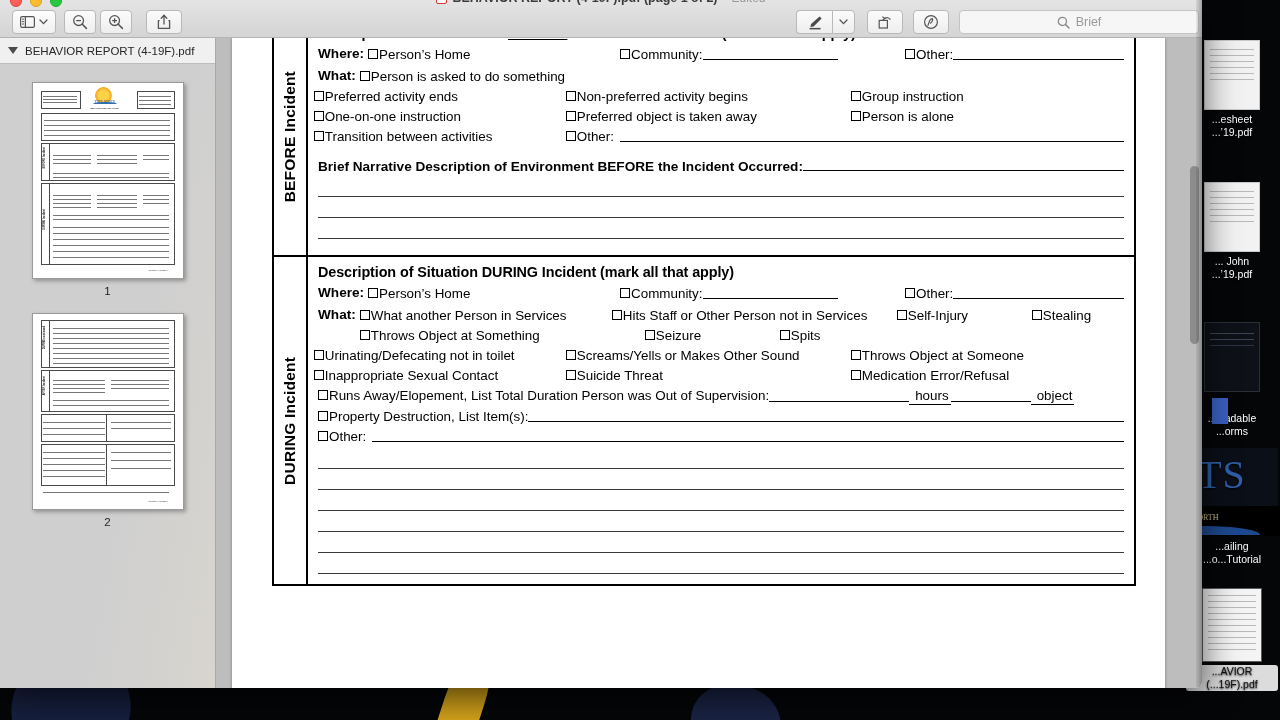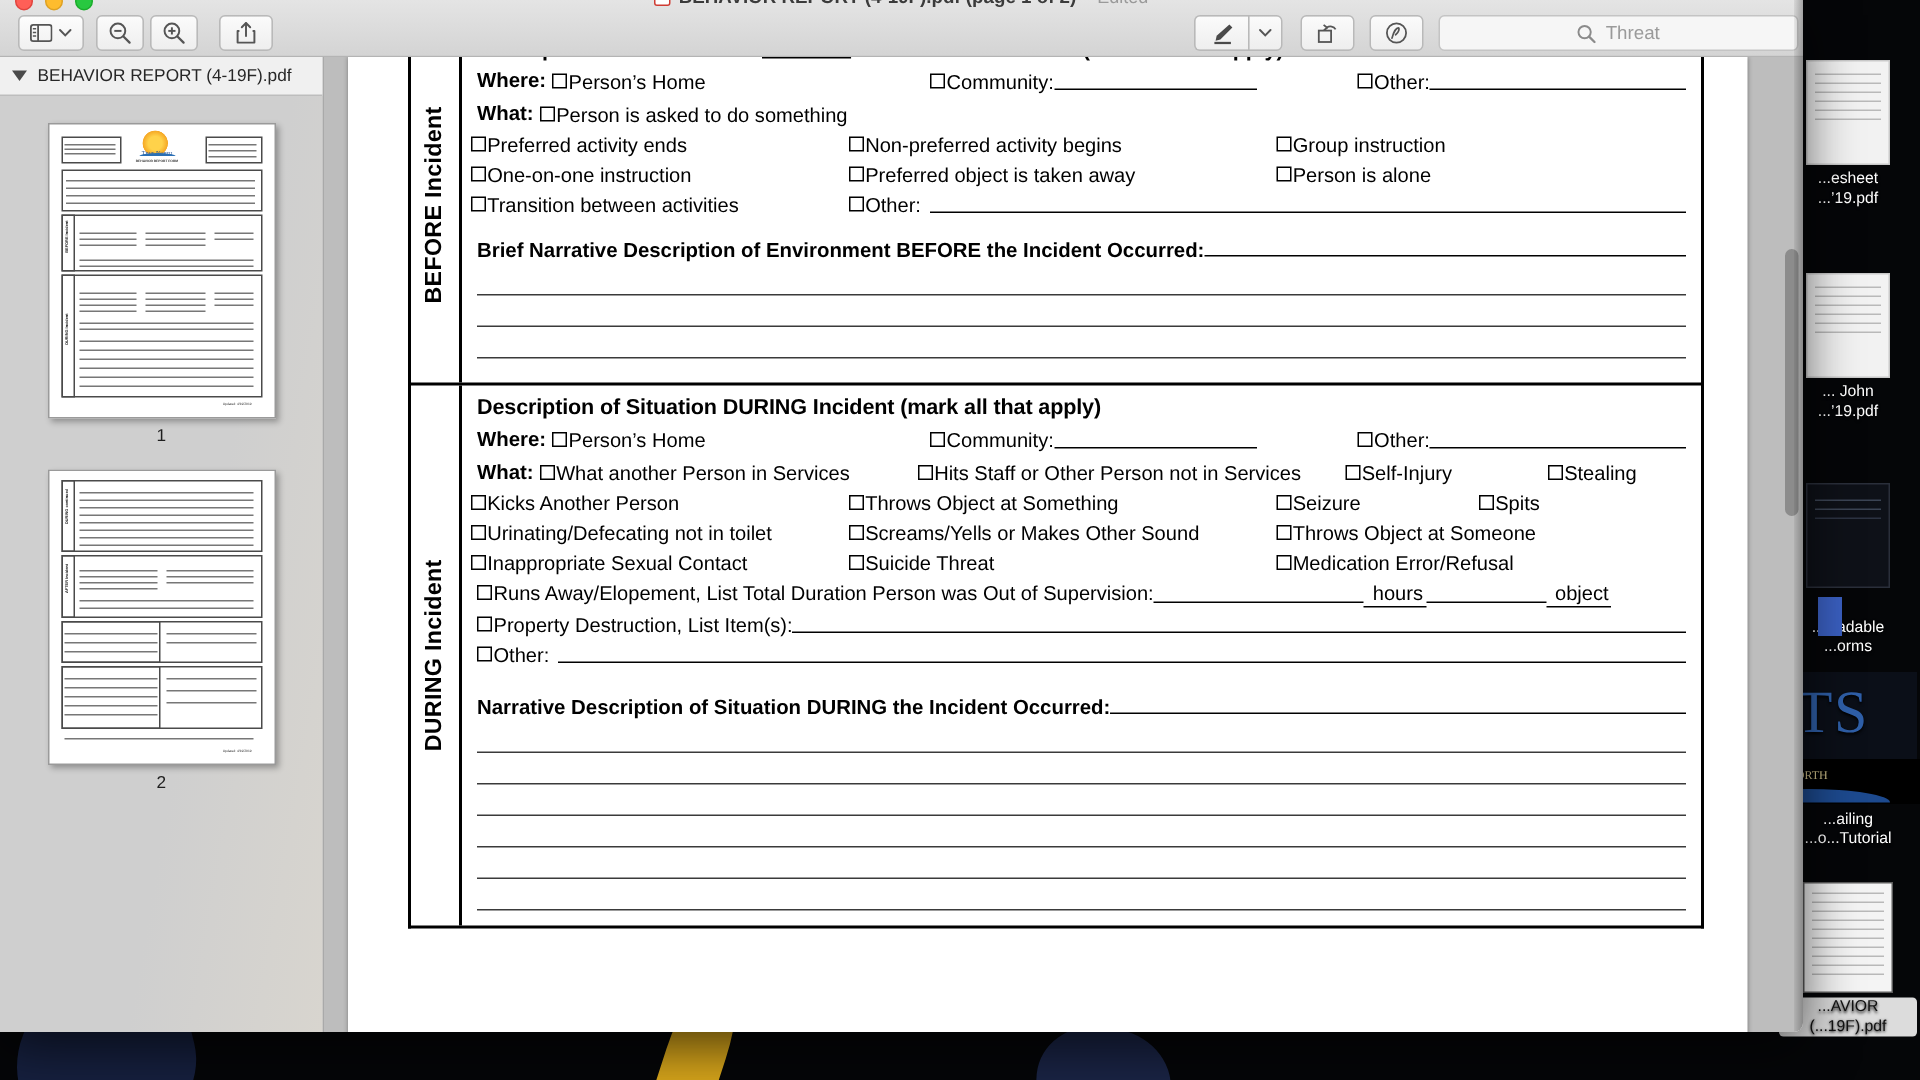--- a/index.html
+++ b/index.html
@@ -458,21 +458,21 @@
         <circle cx="8" cy="8" r="6.4" fill="none" stroke="#555" stroke-width="1.2"></circle>
         <path d="M5 11.4 C6.4 6.2 8.4 4.6 9.2 4.6 C10.2 4.6 9.6 7.6 7.4 9.2" fill="none" stroke="#555" stroke-width="1.15" stroke-linecap="round"></path>
       </svg>
     </div>
 
     <div id="search-box">
       <svg width="13" height="13" viewBox="0 0 13 13">
         <circle cx="5.4" cy="5.4" r="4.1" fill="none" stroke="#8b8b8b" stroke-width="1.3"></circle>
         <line x1="8.4" y1="8.4" x2="12" y2="12" stroke="#8b8b8b" stroke-width="1.5" stroke-linecap="round"></line>
       </svg>
-      <span class="ph">Threat</span>
+      <span class="ph">Brief</span>
     </div>
   </div>
 
   <div id="wbody">
 
     <div id="sidebar">
       <div id="sidebar-header">
         <span class="disclosure"></span>
         <span>BEHAVIOR REPORT (4-19F).pdf</span>
       </div>
@@ -771,26 +771,20 @@
                 <div style="flex:1">
                   <div class="cb-item">
                     <span class="checkbox"></span>
                     <span>Stealing</span>
                   </div>
                 </div>
               </div>
 
               <div class="row">
                 <span class="lbl-strong" style="visibility:hidden">What:</span>
-                <div style="width:252px;flex:0 0 252px;margin-left:-46px">
-                  <div class="cb-item">
-                    <span class="checkbox"></span>
-                    <span>Kicks  Another Person</span>
-                  </div>
-                </div>
                 <div style="width:285px;flex:0 0 285px">
                   <div class="cb-item">
                     <span class="checkbox"></span>
                     <span>Throws Object at Something</span>
                   </div>
                 </div>
                 <div style="width:135px;flex:0 0 135px">
                   <div class="cb-item">
                     <span class="checkbox"></span>
                     <span>Seizure</span>
@@ -868,24 +862,20 @@
               </div>
 
               <div class="row">
                 <div class="cb-item" style="flex:1">
                   <span class="checkbox"></span>
                   <span>Other:</span>
                   <span class="fill gap"></span>
                 </div>
               </div>
 
-              <div class="narr-title" style="margin-top:19px">
-                <span>Narrative Description of Situation DURING the Incident Occurred:</span>
-                <span class="fill"></span>
-              </div>
               <div class="narr-line"></div>
               <div class="narr-line"></div>
               <div class="narr-line"></div>
               <div class="narr-line"></div>
               <div class="narr-line"></div>
               <div class="narr-line"></div>
             </div>
           </div>
 
         </div>

